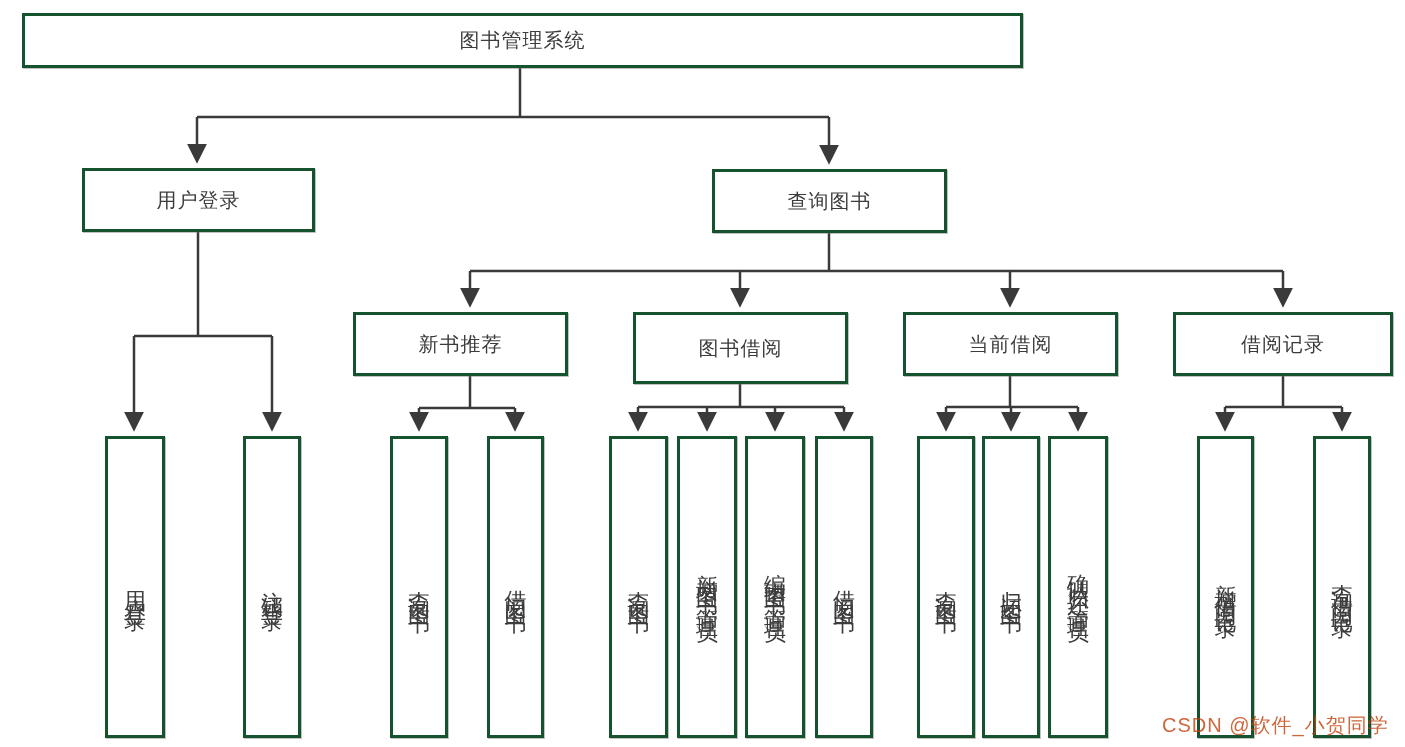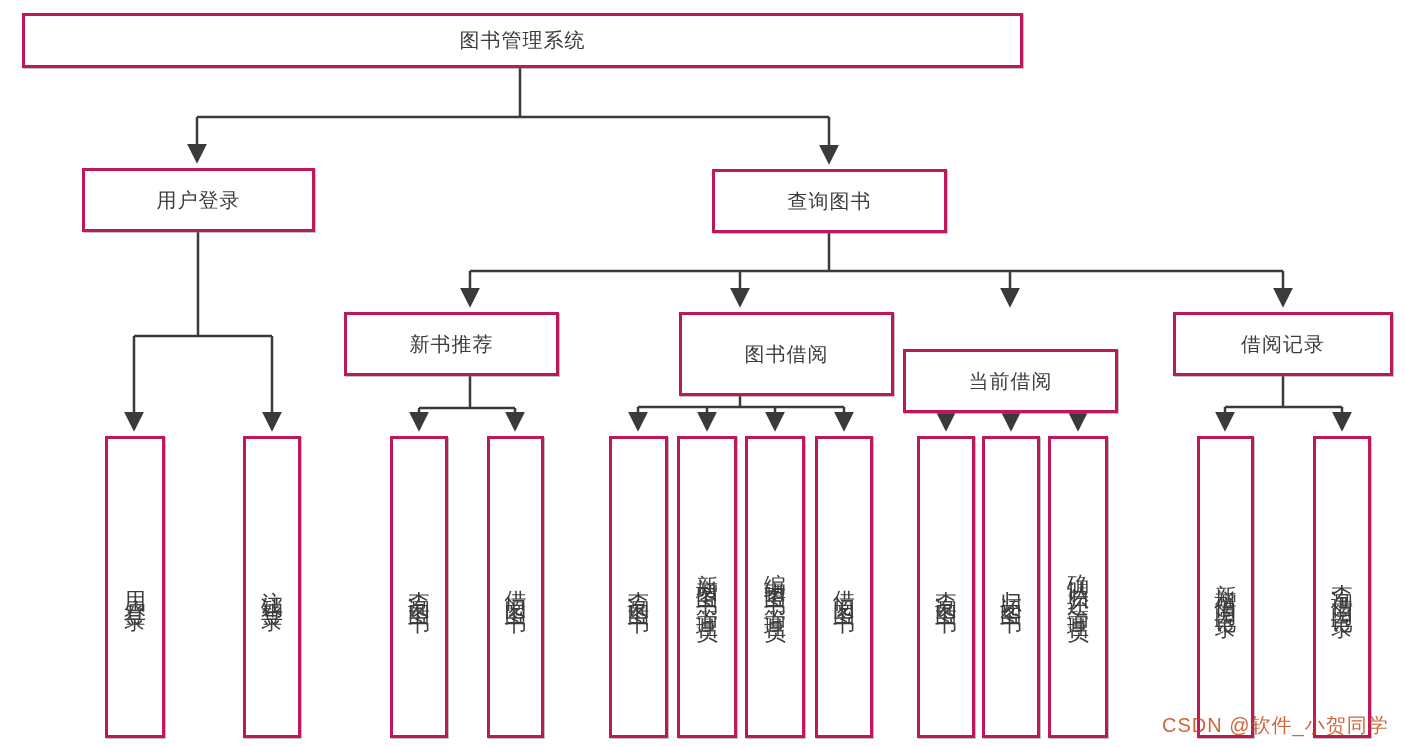--- a/index.html
+++ b/index.html
@@ -22,21 +22,21 @@
     left: 0;
     top: 0;
     width: 1405px;
     height: 747px;
     pointer-events: none;
   }
   .node {
     position: absolute;
     box-sizing: border-box;
     background: #ffffff;
-    border: 3px solid #be185d;
+    border: 3px solid #14532d;
     box-shadow: 1px 1px 0 rgba(120,120,120,0.45);
     display: flex;
     align-items: center;
     justify-content: center;
     color: #3c3c3c;
   }
   .h-label {
     font-size: 20px;
     letter-spacing: 1px;
     white-space: nowrap;
@@ -48,23 +48,23 @@
     letter-spacing: 7px;
     line-height: 1;
     white-space: nowrap;
   }
   
   .n-root   { left: 22px;  top: 13px;  width: 1001px; height: 55px; }
   
   .n-user   { left: 82px;  top: 168px; width: 233px;  height: 64px; }
   .n-book   { left: 712px; top: 169px; width: 235px;  height: 64px; }
   
-  .n-g-new     { left: 344px;  top: 312px; width: 215px; height: 64px; }
-  .n-g-borrow  { left: 633px;  top: 312px; width: 215px; height: 84px; margin-left: 46px; }
-  .n-g-current { left: 903px;  top: 312px; width: 215px; height: 64px; margin-top: 37px; }
+  .n-g-new     { left: 353px;  top: 312px; width: 215px; height: 64px; }
+  .n-g-borrow  { left: 633px;  top: 312px; width: 215px; height: 72px; }
+  .n-g-current { left: 903px;  top: 312px; width: 215px; height: 64px; }
   .n-g-record  { left: 1173px; top: 312px; width: 220px; height: 64px; }
   
   .v-node { top: 436px; height: 302px; }
   .n-l-u1 { left: 105px;  width: 60px; }
   .n-l-u2 { left: 243px;  width: 58px; }
   .n-l-n1 { left: 390px;  width: 58px; }
   .n-l-n2 { left: 487px;  width: 57px; }
   .n-l-b1 { left: 609px;  width: 59px; }
   .n-l-b2 { left: 677px;  width: 60px; }
   .n-l-b3 { left: 745px;  width: 60px; }

